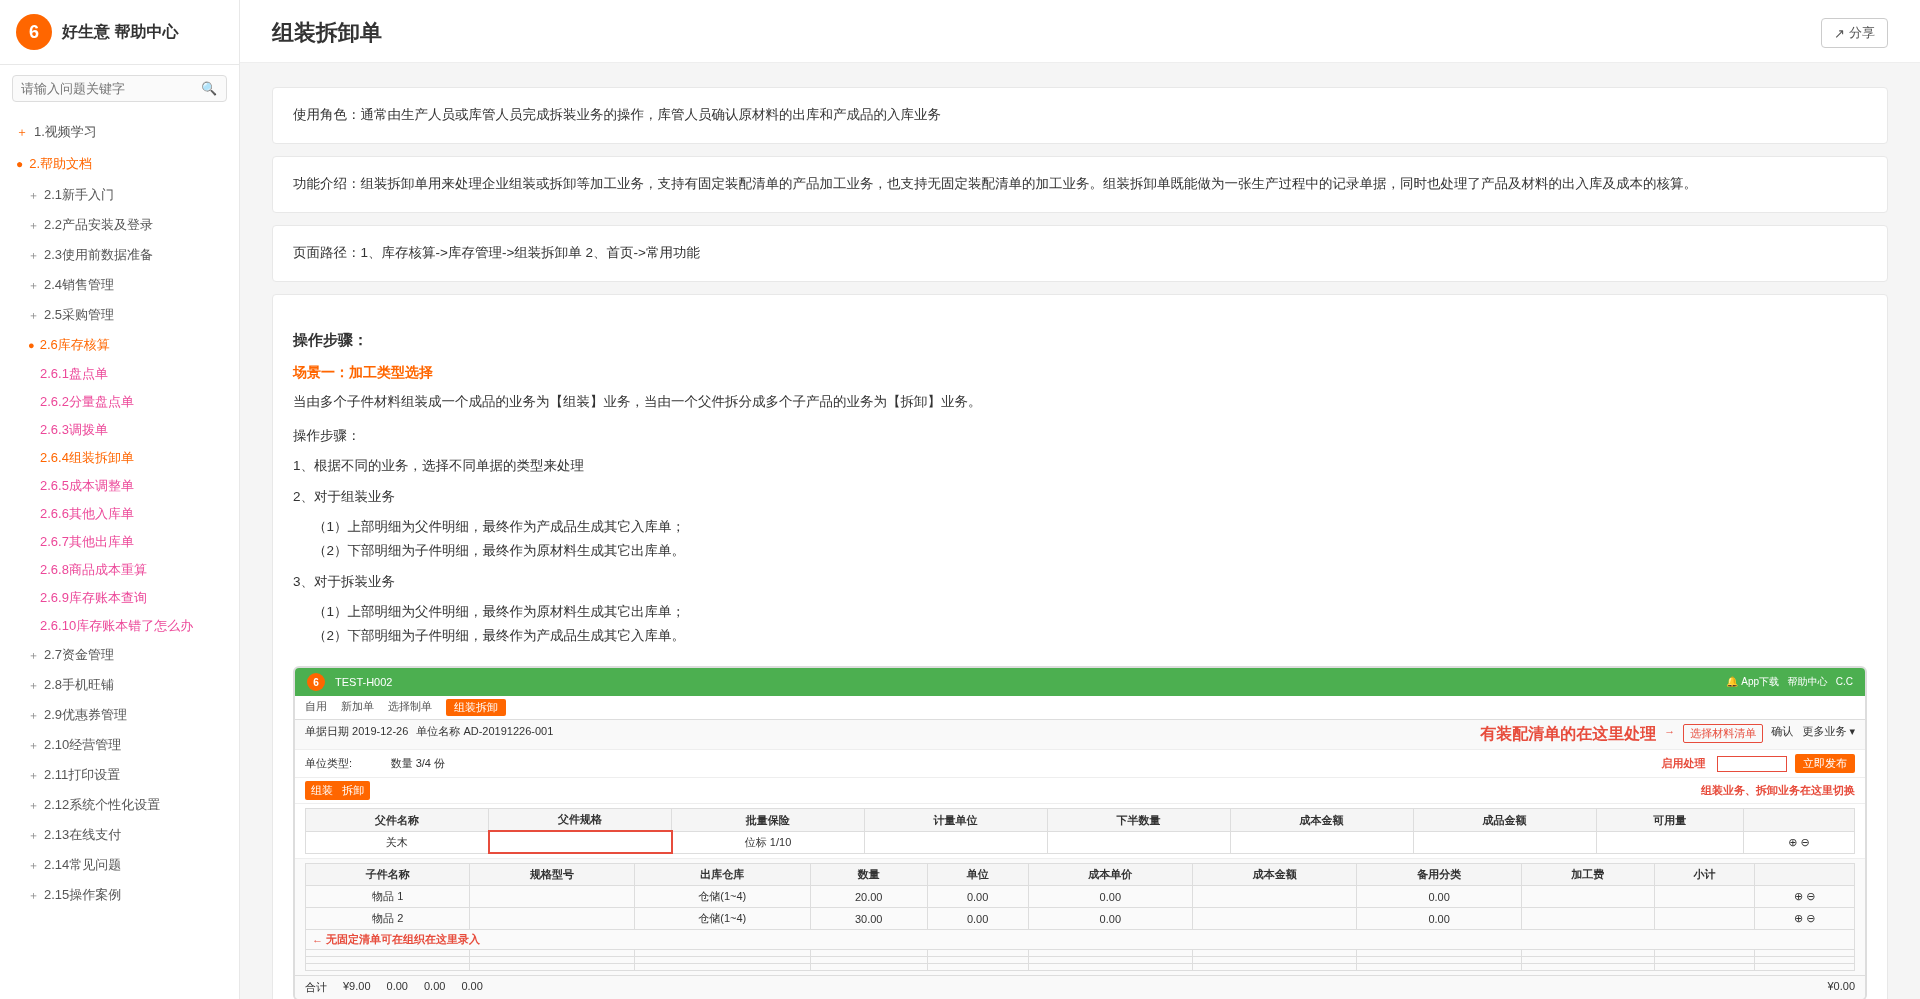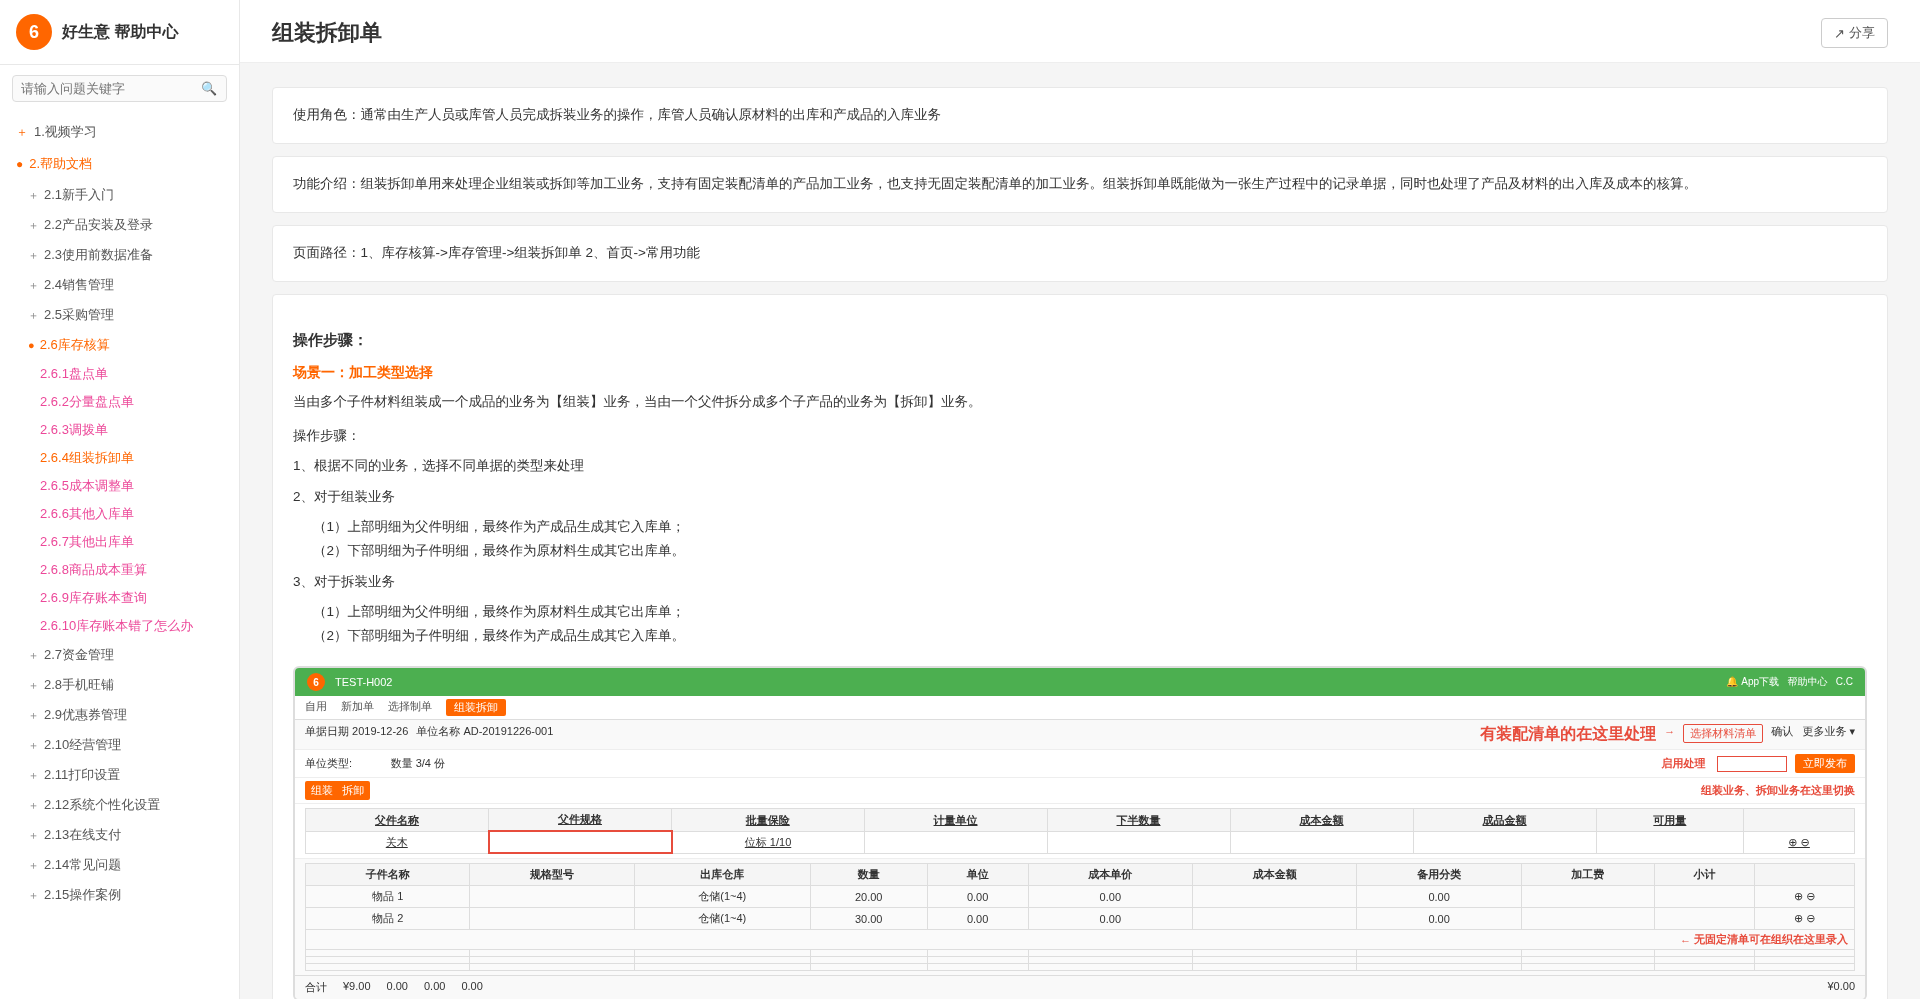--- a/index.html
+++ b/index.html
@@ -365,21 +365,21 @@
           <span style="border:1px solid #e74c3c;padding:1px 20px;margin-left:4px;font-size:11px;">&nbsp;&nbsp;&nbsp;&nbsp;&nbsp;&nbsp;&nbsp;&nbsp;&nbsp;</span>
           <span style="background:#f60;color:#fff;padding:2px 8px;border-radius:2px;font-size:11px;">立即发布</span>
         </div>
 
         <div style="background:#fff;padding:3px 10px;display:flex;align-items:center;gap:16px;font-size:11px;border-bottom:1px solid #eee;">
           <span style="background:#f60;color:#fff;padding:2px 6px;border-radius:2px;font-size:11px;">组装 &nbsp; 拆卸</span>
           <span style="flex:1"></span>
           <span style="color:#e74c3c;font-size:11px;font-weight:bold;">组装业务、拆卸业务在这里切换</span>
         </div>
 
-        <div style="padding:4px 10px;background:#fff;text-decoration:underline;">
+        <div style="padding:4px 10px;background:#fff;">
           <table class="app-table">
             <thead>
               <tr>
                 <th>父件名称</th>
                 <th>父件规格</th>
                 <th>批量保险</th>
                 <th>计量单位</th>
                 <th>下半数量</th>
                 <th>成本金额</th>
                 <th>成品金额</th>
@@ -442,21 +442,21 @@
                 <td>0.00</td>
                 <td>0.00</td>
                 <td></td>
                 <td>0.00</td>
                 <td></td>
                 <td></td>
                 <td>⊕ ⊖</td>
               </tr>
 
               <tr>
-                <td colspan="11" style="color:#e74c3c;font-size:11px;font-weight:bold;text-align:right;padding:2px 6px;">← 无固定清单可在组织在这里录入</td>
+                <td colspan="11" style="color:#e74c3c;font-size:11px;font-weight:bold;text-align:left;padding:2px 6px;">← 无固定清单可在组织在这里录入</td>
               </tr>
               <tr>
                 <td></td>
                   <td></td>
                   <td></td>
                 <td></td>
                   <td></td>
                   <td></td>
                 <td></td>
                   <td></td>

